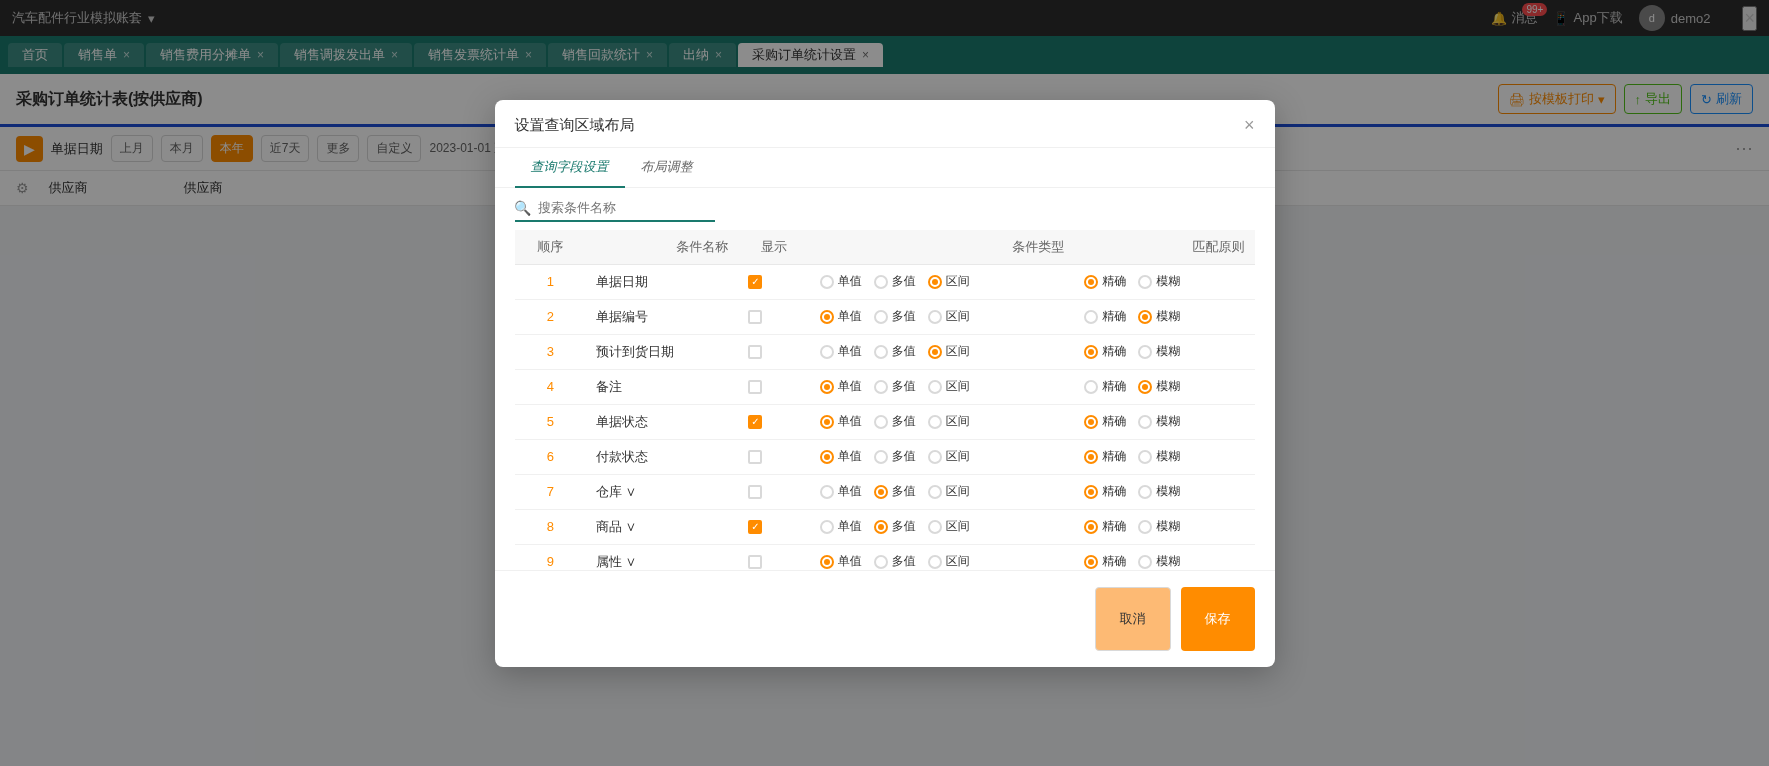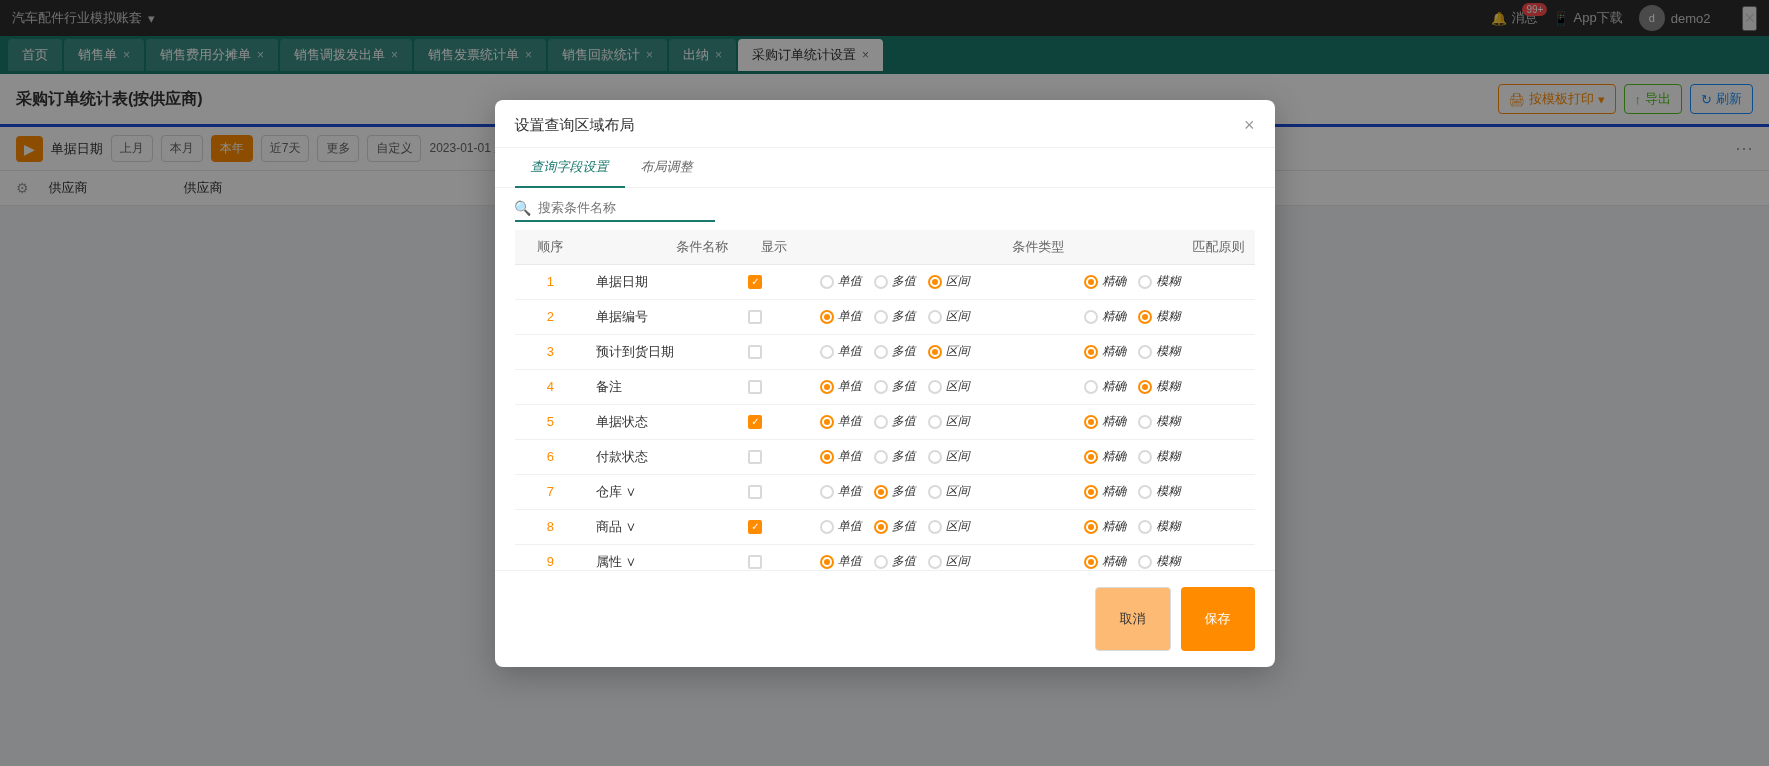--- a/index.html
+++ b/index.html
@@ -36,21 +36,21 @@
     .tab-item {
       background: rgba(255,255,255,0.15);
       color: #fff;
       padding: 6px 14px;
       border-radius: 4px 4px 0 0;
       font-size: 13px;
       cursor: pointer;
       display: flex;
       align-items: center;
       gap: 6px;
-      height: 32px;
+      height: 24px;
     }
     .tab-item.active { background: #fff; color: #333; }
     .tab-close { font-size: 12px; opacity: 0.7; }
 
     
     .page-header {
       background: #fff;
       padding: 10px 16px;
       border-bottom: 3px solid #1d4ed8;
       display: flex;
@@ -162,21 +162,21 @@
     }
     .data-table td {
       padding: 8px 10px;
       border-bottom: 1px solid #f0f0f0;
       color: #333;
       vertical-align: middle;
       white-space: nowrap;
     }
 
     
-    .radio-group { display: flex; align-items: flex-end; gap: 12px; font-style: italic; }
+    .radio-group { display: flex; align-items: flex-end; gap: 12px; }
     .radio-item { display: flex; align-items: center; gap: 4px; cursor: pointer; }
     .radio-circle {
       width: 14px; height: 14px; border-radius: 50%;
       border: 2px solid #d9d9d9;
       display: flex; align-items: center; justify-content: center;
     }
     .radio-circle.checked { border-color: #ff8c00; }
     .radio-circle.checked::after {
       content: ''; width: 6px; height: 6px; border-radius: 50%; background: #ff8c00;
     }

